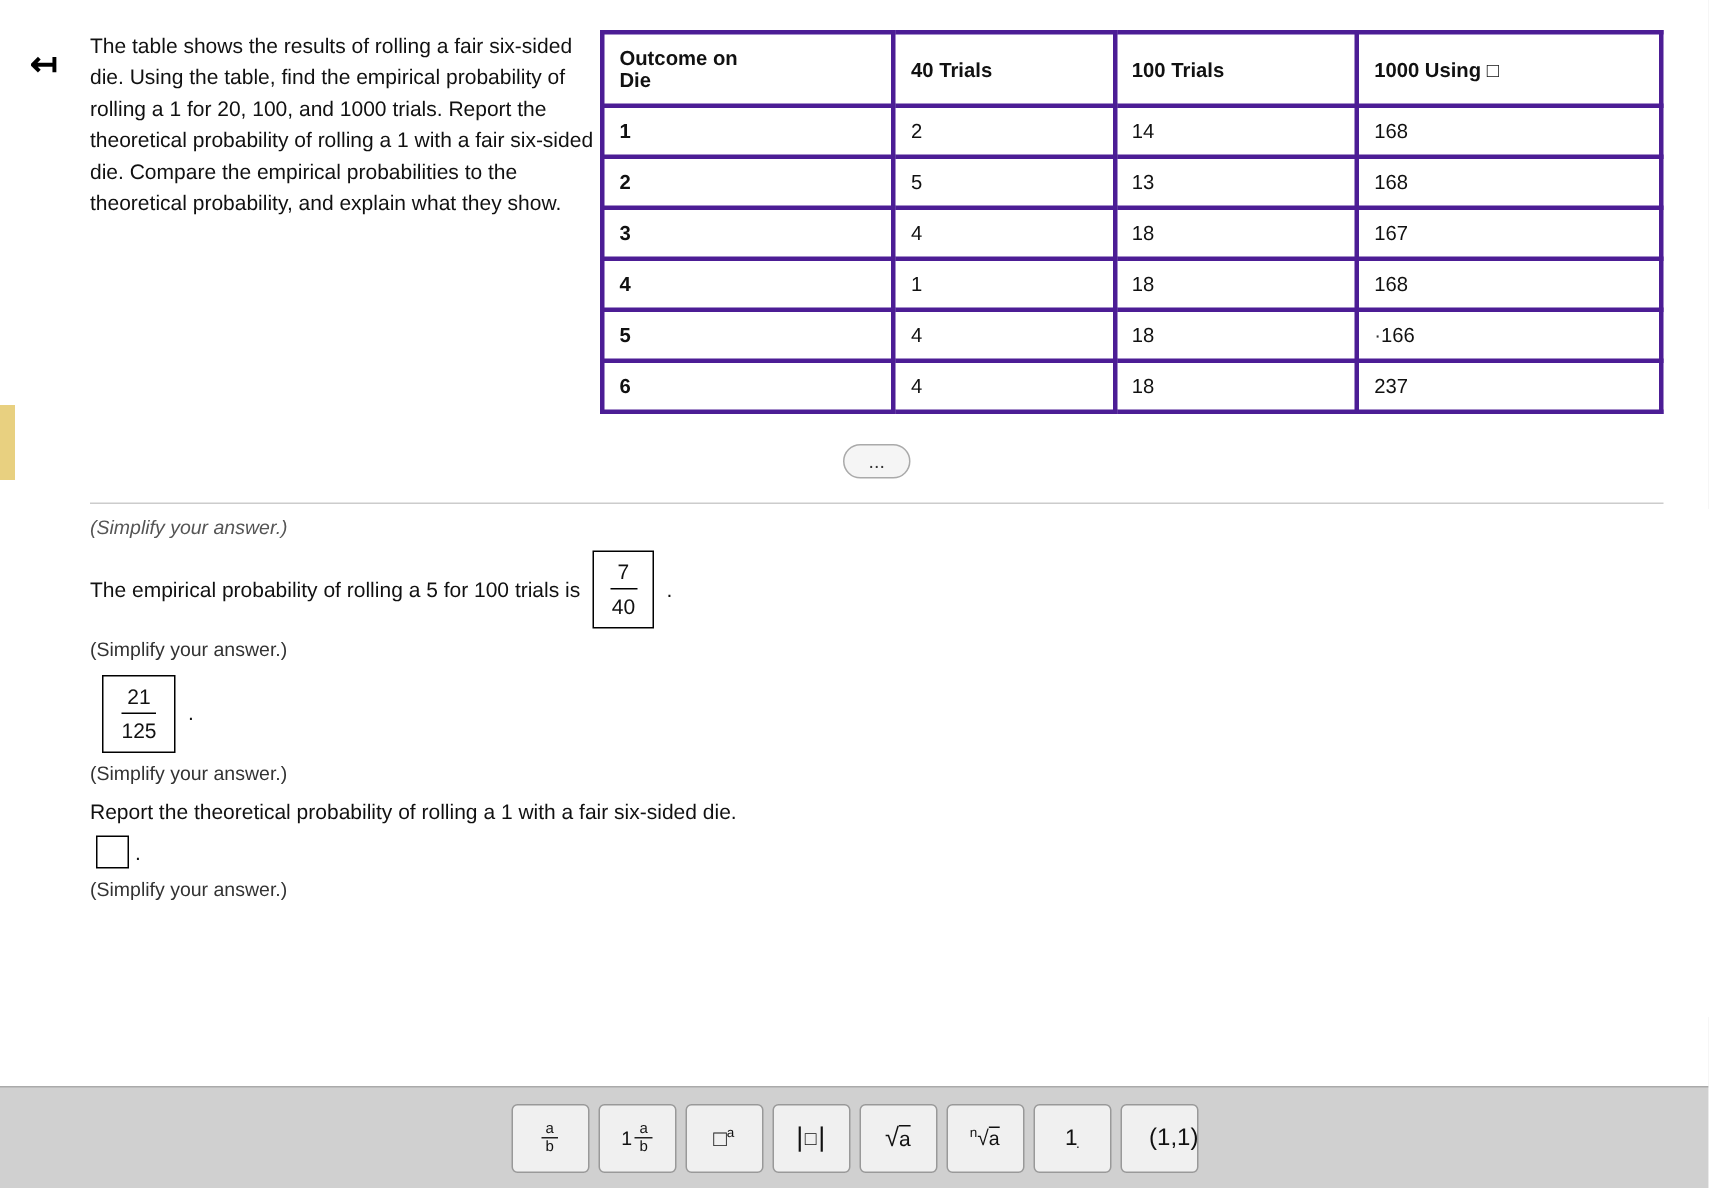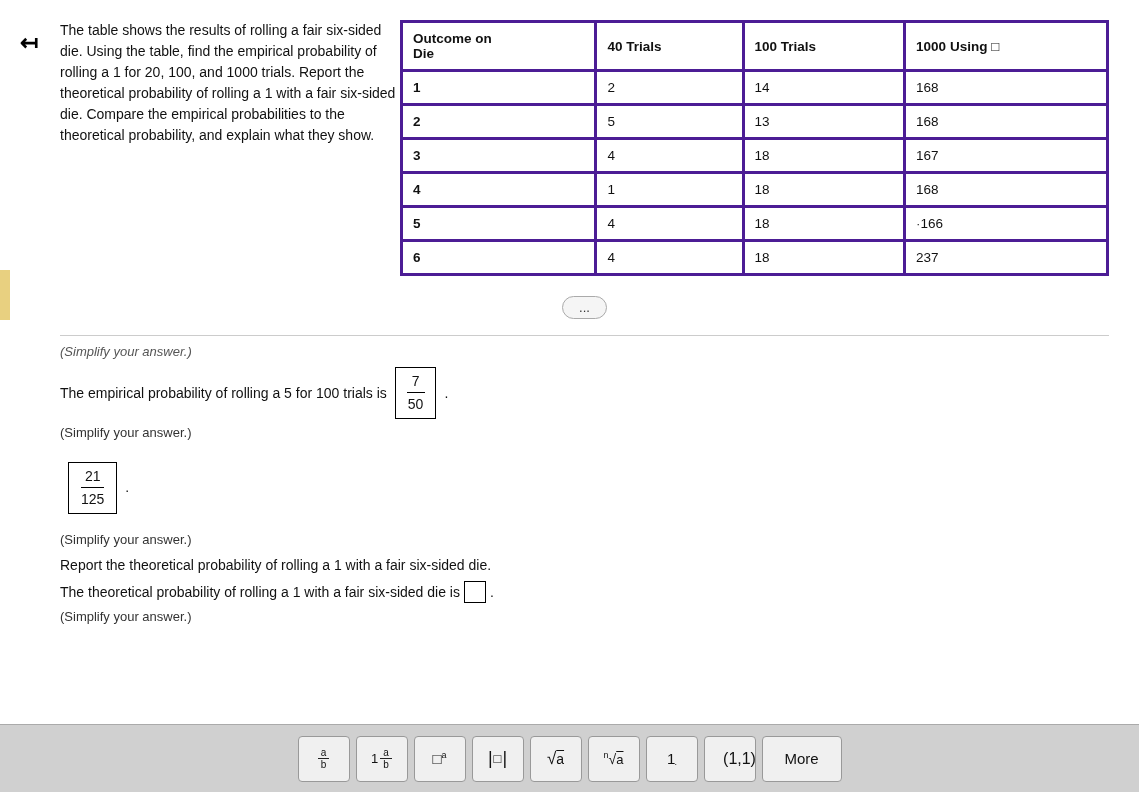--- a/index.html
+++ b/index.html
@@ -304,42 +304,41 @@
 
   <div class="answer-section">
 
     <div class="truncated-text">(Simplify your answer.)</div>
 
     <div class="answer-line section-paragraph">
       <span>The empirical probability of rolling a 5 for 100 trials is</span>
       <span style="margin: 0 4px;">
         <span class="fraction-box">
           <span class="numerator">7</span>
-          <span class="denominator">50</span>
+          <span class="denominator">40</span>
         </span>
       </span>
       <span>.</span>
     </div>
     <div class="simplify-note">(Simplify your answer.)</div>
 
     <div class="answer-line section-paragraph">
-      <span style="margin: 12px 4px; text-decoration: underline;">
+      <span style="margin: 0 4px; text-decoration: underline;">
         <span class="fraction-box">
           <span class="numerator">21</span>
           <span class="denominator">125</span>
         </span>
       </span>
       <span>.</span>
     </div>
     <div class="simplify-note">(Simplify your answer.)</div>
 
     <div class="section-paragraph" style="margin-bottom: 8px;">Report the theoretical probability of rolling a 1 with a fair six-sided die.</div>
 
     <div class="answer-line section-paragraph">
-      <span>The theoretical probability of rolling a 1 with a fair six-sided die is</span>
       <span class="empty-box"></span>
       <span>.</span>
     </div>
     <div class="simplify-note">(Simplify your answer.)</div>
 
   </div>
 </div>
 
 <div class="toolbar">
 
@@ -381,15 +380,14 @@
   </button>
 
   <button class="toolbar-btn" title="Decimal">
     <span style="font-size:15px; letter-spacing:-1px;">1<span style="font-size:9px; vertical-align:bottom;">.</span></span>
   </button>
 
   <button class="toolbar-btn" title="Parentheses">
     <span class="paren-icon">(1,1)</span>
   </button>
 
-  <button class="toolbar-btn more">More</button>
 
 </div>
 
 </body></html>

